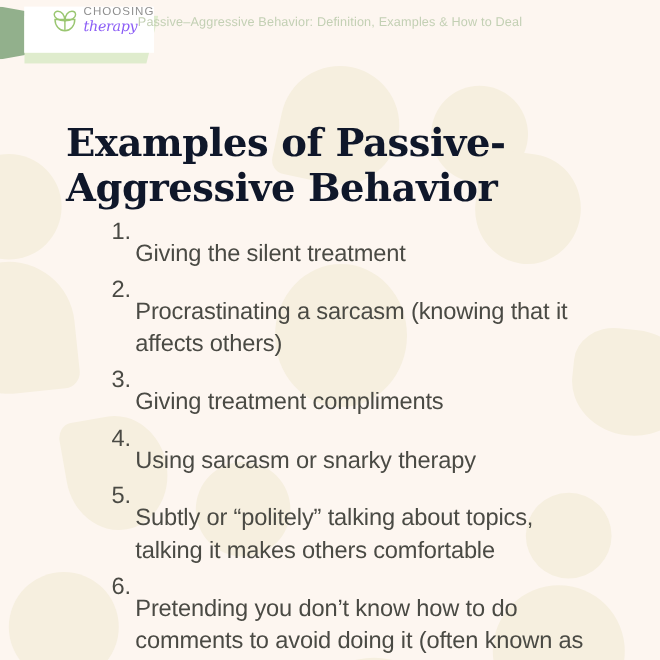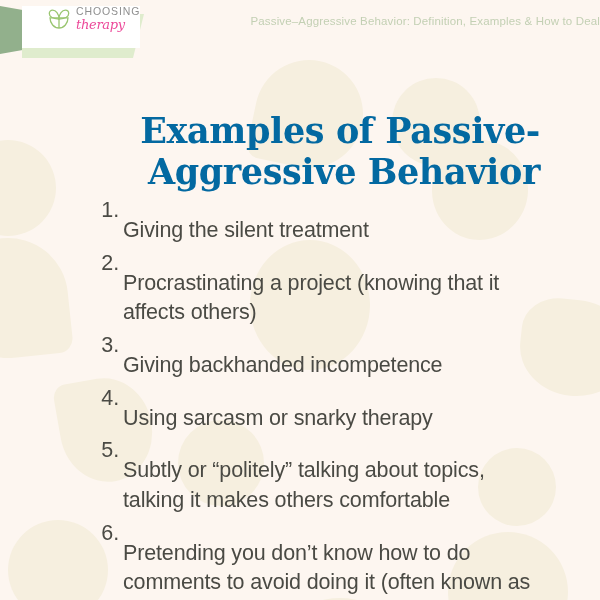--- a/index.html
+++ b/index.html
@@ -84,48 +84,48 @@
     font-family: "Liberation Sans", sans-serif;
     font-size: 10.5px;
     letter-spacing: 0.9px;
     color: #8f8f8f;
     font-weight: 400;
   }
   .logo-bot {
     font-family: "DejaVu Serif", serif;
     font-style: italic;
     font-size: 13px;
-    color: #ec4899;
+    color: #8b5cf6;
     margin-top: 1px;
     letter-spacing: -0.3px;
   }
 
   .page-subtitle {
     position: absolute;
     left: 0; top: 15px;
     width: 600px;
-    text-align: right;
+    text-align: center;
     font-family: "Liberation Sans", sans-serif;
     font-size: 11.5px;
     color: #c3d0b4;
     letter-spacing: 0.15px;
     white-space: nowrap;
   }
 
   
   .heading {
     position: absolute;
     left: 60px; top: 88px;
     width: 480px;
-    text-align: right;
+    text-align: left;
     font-family: "DejaVu Serif", serif;
     font-weight: bold;
     font-size: 35px;
     line-height: 1.17;
-    color: #0369a1;
+    color: #0f172a;
     letter-spacing: -0.4px;
   }
 
   
   .list {
     position: absolute;
     left: 96px; top: 196px;
     width: 452px;
     margin: 0;
     padding: 0;
@@ -197,25 +197,25 @@
 
   <h1 class="heading">Examples of Passive-Aggressive Behavior</h1>
 
   <ol class="list">
     <li class="list-item">
       <span class="item-num">1.</span>
       <span class="item-text">Giving the silent treatment</span>
     </li>
     <li class="list-item">
       <span class="item-num">2.</span>
-      <span class="item-text">Procrastinating a project (knowing that it affects others)</span>
+      <span class="item-text">Procrastinating a sarcasm (knowing that it affects others)</span>
     </li>
     <li class="list-item">
       <span class="item-num">3.</span>
-      <span class="item-text">Giving backhanded incompetence</span>
+      <span class="item-text">Giving treatment compliments</span>
     </li>
     <li class="list-item">
       <span class="item-num">4.</span>
       <span class="item-text">Using sarcasm or snarky therapy</span>
     </li>
     <li class="list-item">
       <span class="item-num">5.</span>
       <span class="item-text">Subtly or “politely” talking about topics, talking it makes others comfortable</span>
     </li>
     <li class="list-item">

